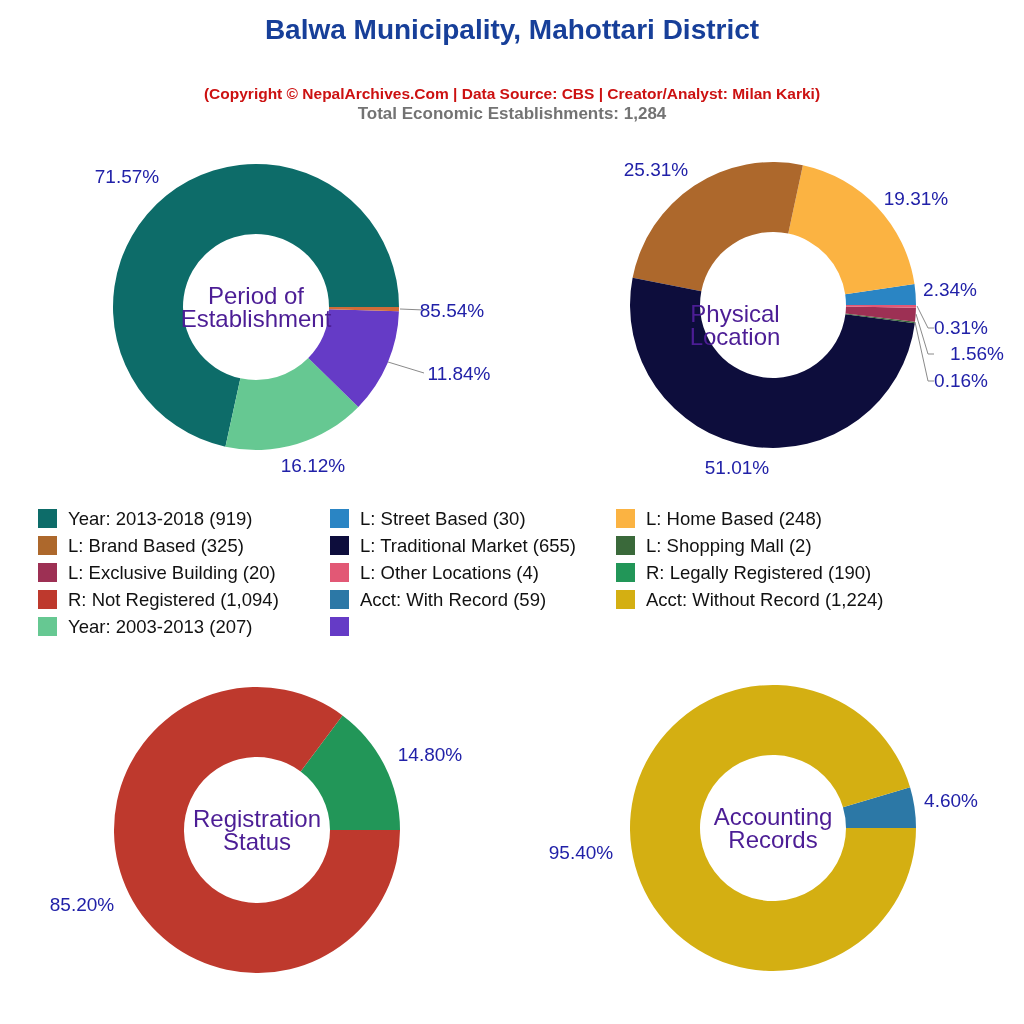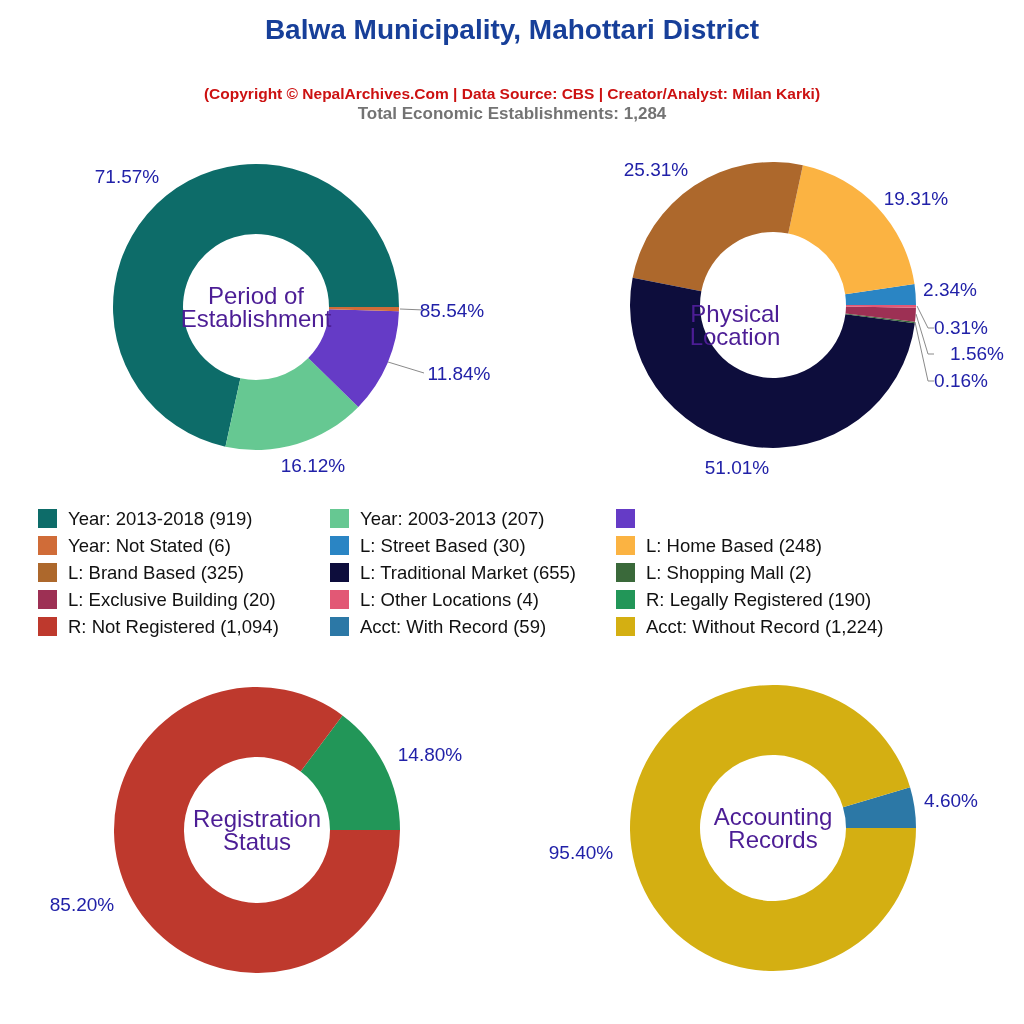--- a/index.html
+++ b/index.html
@@ -102,24 +102,20 @@
         <div>Records</div>
       </div>
     </div>
 
   <div class="legend" id="legend">
       <div class="legend-item">
         <span class="legend-swatch" style="background: rgb(13, 108, 105);"></span>
         <span class="legend-label">Year: 2013-2018 (919)</span>
       </div>
       <div class="legend-item">
-        <span class="legend-swatch" style="background: rgb(208, 108, 56);"></span>
-        <span class="legend-label">Year: Not Stated (6)</span>
-      </div>
-      <div class="legend-item">
         <span class="legend-swatch" style="background: rgb(173, 104, 44);"></span>
         <span class="legend-label">L: Brand Based (325)</span>
       </div>
       <div class="legend-item">
         <span class="legend-swatch" style="background: rgb(157, 48, 84);"></span>
         <span class="legend-label">L: Exclusive Building (20)</span>
       </div>
       <div class="legend-item">
         <span class="legend-swatch" style="background: rgb(190, 57, 45);"></span>
         <span class="legend-label">R: Not Registered (1,094)</span>

